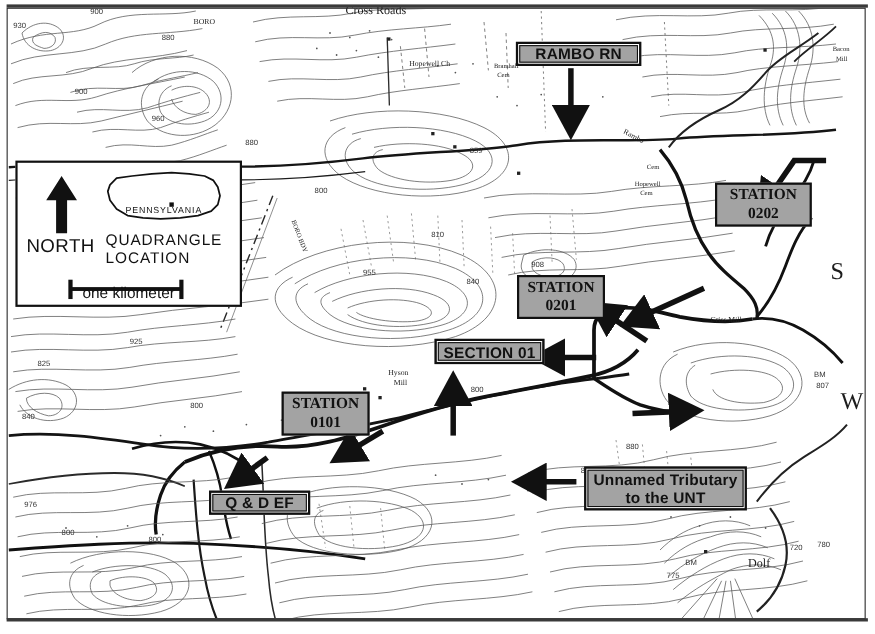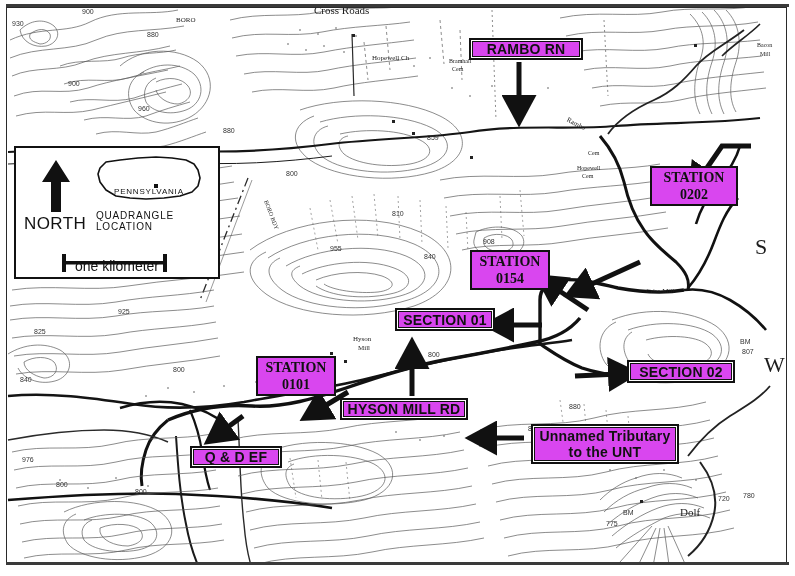--- a/index.html
+++ b/index.html
@@ -89,21 +89,21 @@
     top: 39px;
     font-size: 8px;
     letter-spacing: 0.8px;
     color: #111;
     font-family: "Liberation Sans", sans-serif;
   }
   #legend-box .quad-label {
     position: absolute;
     left: 80px;
     top: 62px;
-    font-size: 10px;
+    font-size: 14px;
     letter-spacing: 0.8px;
     color: #111;
     font-family: "Liberation Sans", sans-serif;
   }
   #legend-box .scale-text {
     position: absolute;
     left: 0;
     right: 0;
     top: 82px;
     text-align: center;
@@ -124,21 +124,21 @@
     right: 0;
     top: 110px;
     text-align: center;
     font-size: 14px;
     color: #111;
     font-family: "Liberation Sans", sans-serif;
   }
   
   .callout {
     position: absolute;
-    background: #d946ef;
+    background: #a3a3a3;
     border: 2px solid #111;
     box-sizing: border-box;
     color: #111;
     text-align: center;
     white-space: nowrap;
     display: flex;
     align-items: center;
     justify-content: center;
     flex-direction: column;
   }
@@ -572,39 +572,33 @@
   </div>
 
   <div id="callout-station-0202" class="callout serif">
     <span>STATION</span>
     <span class="line2">0202</span>
   </div>
 
 
   <div id="callout-station-0201" class="callout serif">
     <span>STATION</span>
-    <span class="line2">0154</span>
+    <span class="line2">0201</span>
   </div>
 
   <div id="callout-section-01" class="callout sans">
     <span>SECTION 01</span>
   </div>
 
-  <div id="callout-section-02" class="callout sans">
-    <span>SECTION 02</span>
-  </div>
 
   <div id="callout-station-0101" class="callout serif">
     <span>STATION</span>
     <span class="line2">0101</span>
   </div>
 
-  <div id="callout-hyson-mill" class="callout sans">
-    <span>HYSON MILL RD</span>
-  </div>
 
   <div id="callout-unnamed" class="callout sans">
     <span>Unnamed Tributary</span>
     <span class="line2">to the UNT</span>
   </div>
 
   <div id="callout-qdef" class="callout sans">
     <span>Q &amp; D EF</span>
   </div>
 

